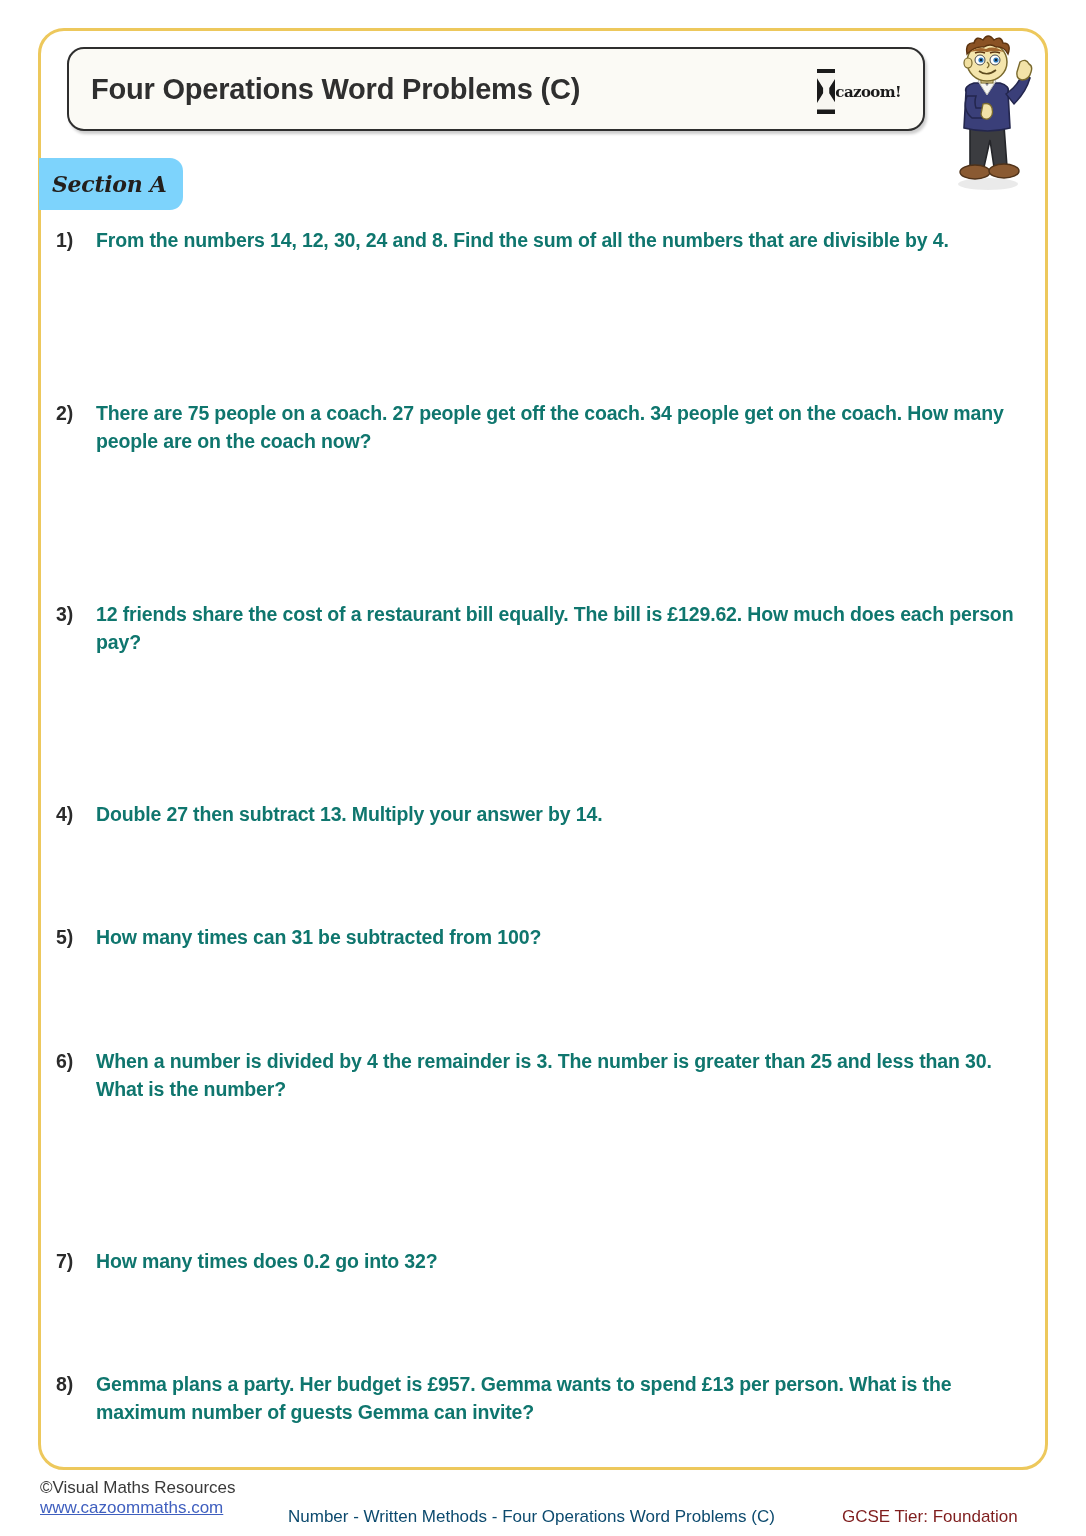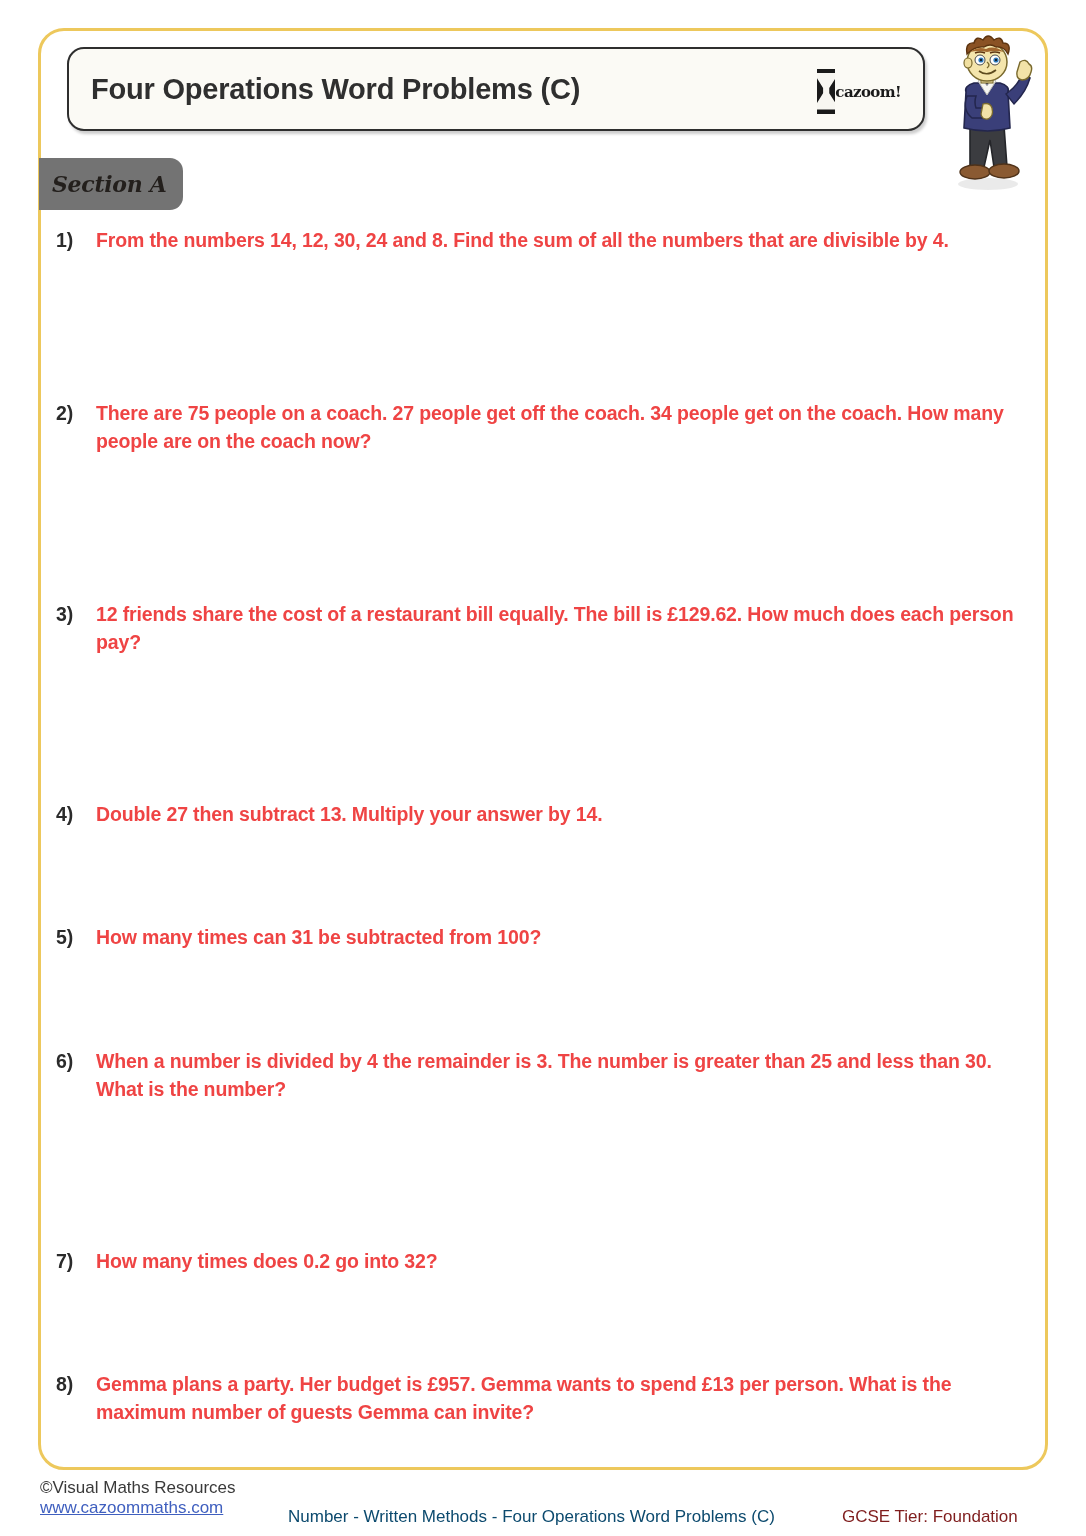--- a/index.html
+++ b/index.html
@@ -103,21 +103,21 @@
     height: 160px;
   }
 
   
   #section-tab {
     position: absolute;
     left: 39px;
     top: 158px;
     width: 144px;
     height: 52px;
-    background: #737373;
+    background: #7dd3fc;
     border-radius: 0 13px 13px 0;
     display: flex;
     align-items: center;
   }
   #section-label {
     font-family: "DejaVu Serif", serif;
     font-style: italic;
     font-weight: bold;
     font-size: 22px;
     color: #231f1c;
@@ -143,21 +143,21 @@
     font-weight: bold;
     font-size: 19.5px;
     color: #2b2b2b;
     line-height: 28px;
   }
   .q-text {
     flex: 1 1 auto;
     font-family: "Liberation Sans", sans-serif;
     font-weight: bold;
     font-size: 19.5px;
-    color: #ef4444;
+    color: #0f766e;
     line-height: 28px;
     letter-spacing: -0.15px;
   }
 
   
   #footer {
     position: absolute;
     left: 0;
     top: 1478px;
     width: 1086px;

